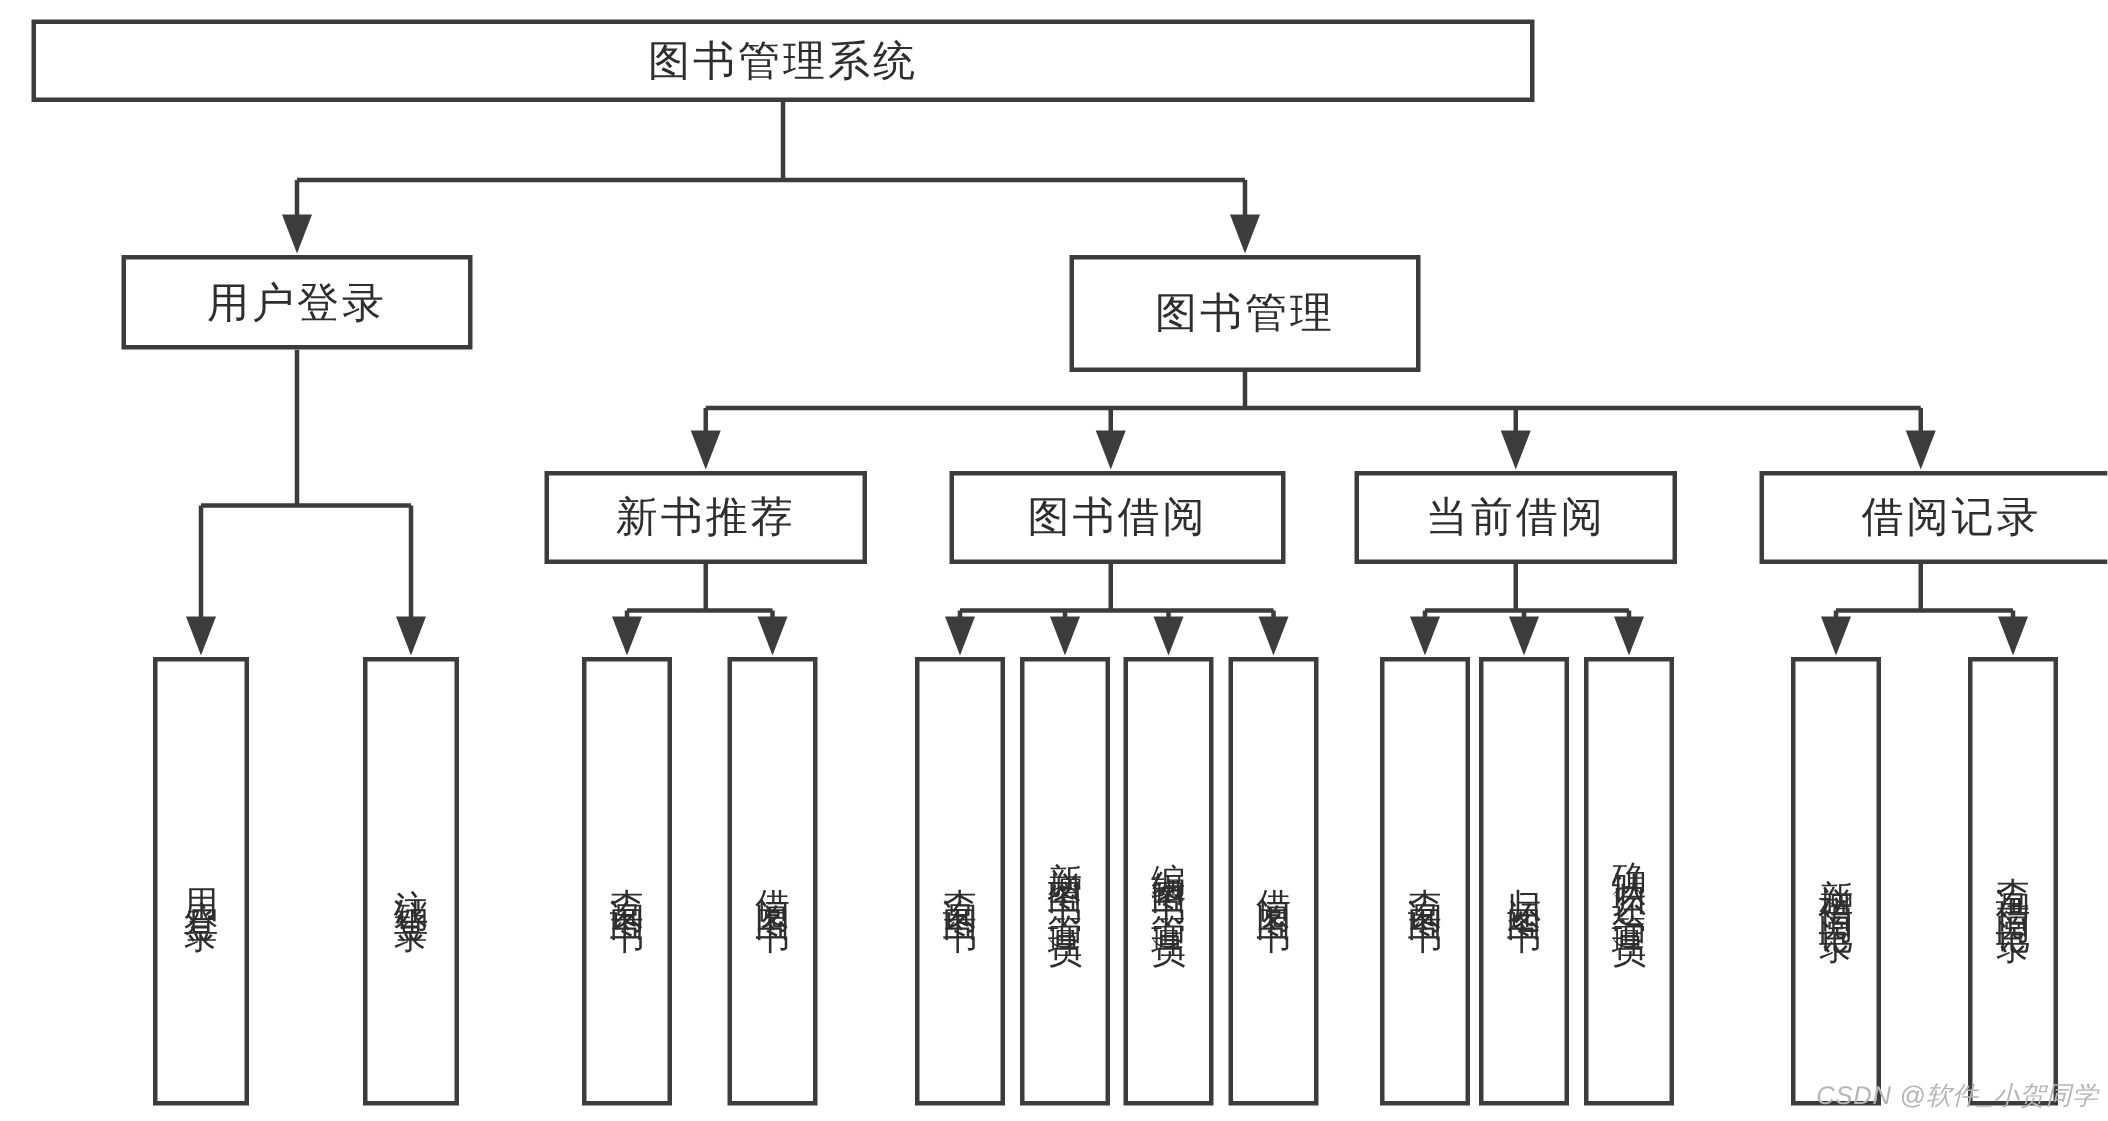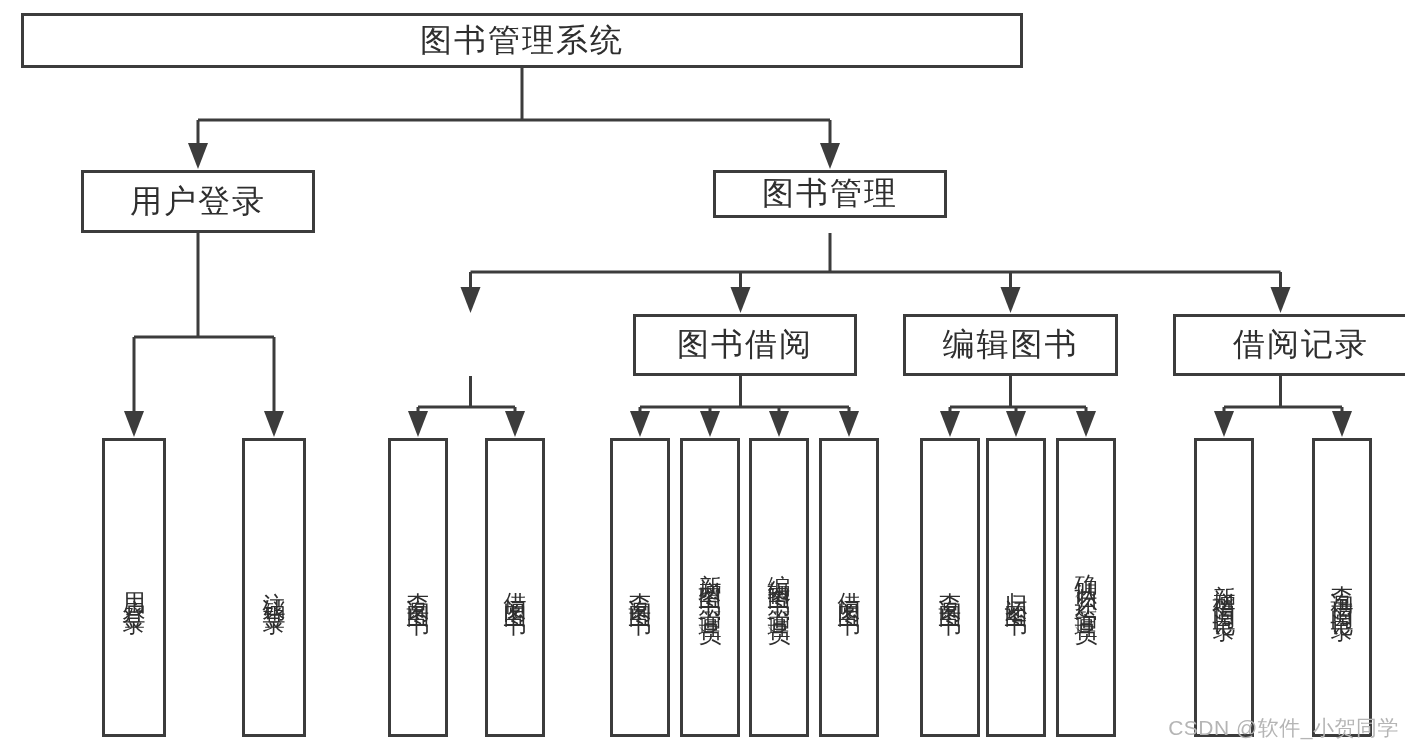--- a/index.html
+++ b/index.html
@@ -20,35 +20,36 @@
   svg.connectors path{stroke:var(--line);stroke-width:3;fill:none;}
   svg.connectors polygon{fill:var(--line);stroke:none;}
   .node{
     position:absolute;
     box-sizing:border-box;
     border:3px solid var(--line);
     background:#fff;
     display:flex;align-items:center;justify-content:center;
     color:var(--text);
   }
-  .node.h{font-size:32px;letter-spacing:2px;white-space:nowrap;font-family:Liberation Serif, serif;}
+  .node.h{font-size:28px;letter-spacing:2px;white-space:nowrap;font-family:Liberation Serif, serif;}
   .node.v{
     writing-mode:vertical-rl;
     text-orientation:mixed;
     font-size:23px;
     letter-spacing:7px;
     line-height:1;
   }
   .watermark{
     position:absolute;
     right:6px;bottom:5px;
     color:var(--wm);
-    font-size:21px;
+    font-size:17px;
     letter-spacing:.5px;
     white-space:nowrap;
+    font-style:italic;
   }
 </style>
 </head>
 <body>
 
 <div class="stage">
 
   <svg class="connectors" width="1405" height="747" viewBox="0 0 1405 747">
     <g>
       <path d="M522 68 V120 M198 120 H830 M198 120 V147 M830 120 V147"></path>
@@ -88,24 +89,25 @@
     <g>
       <path d="M1280.5 376 V407 M1224 407 H1342 M1224 407 V413 M1342 407 V413"></path>
       <polygon points="1214,411 1234,411 1224,437"></polygon>
       <polygon points="1332,411 1352,411 1342,437"></polygon>
     </g>
   </svg>
 
   <div class="node h" style="left:21px;top:13px;width:1002px;height:55px">图书管理系统</div>
 
   <div class="node h" style="left:81px;top:170px;width:234px;height:63px">用户登录</div>
-  <div class="node h" style="left:713px;top:170px;width:234px;height:48px">图书管理</div>
+  <div class="node h" style="left:713px;top:170px;width:234px;height:78px">图书管理</div>
 
+  <div class="node h" style="left:363px;top:314px;width:215px;height:62px">新书推荐</div>
   <div class="node h" style="left:633px;top:314px;width:224px;height:62px">图书借阅</div>
-  <div class="node h" style="left:903px;top:314px;width:215px;height:62px">编辑图书</div>
+  <div class="node h" style="left:903px;top:314px;width:215px;height:62px">当前借阅</div>
   <div class="node h" style="left:1173px;top:314px;width:256px;height:62px">借阅记录</div>
 
   <div class="node v" style="left:102px;top:438px;width:64px;height:299px">用户登录</div>
   <div class="node v" style="left:242px;top:438px;width:64px;height:299px">注销登录</div>
 
   <div class="node v" style="left:388px;top:438px;width:60px;height:299px">查询图书</div>
   <div class="node v" style="left:485px;top:438px;width:60px;height:299px">借阅图书</div>
 
   <div class="node v" style="left:610px;top:438px;width:60px;height:299px">查询图书</div>
   <div class="node v" style="left:680px;top:438px;width:60px;height:299px">新增图书（管理员）</div>

